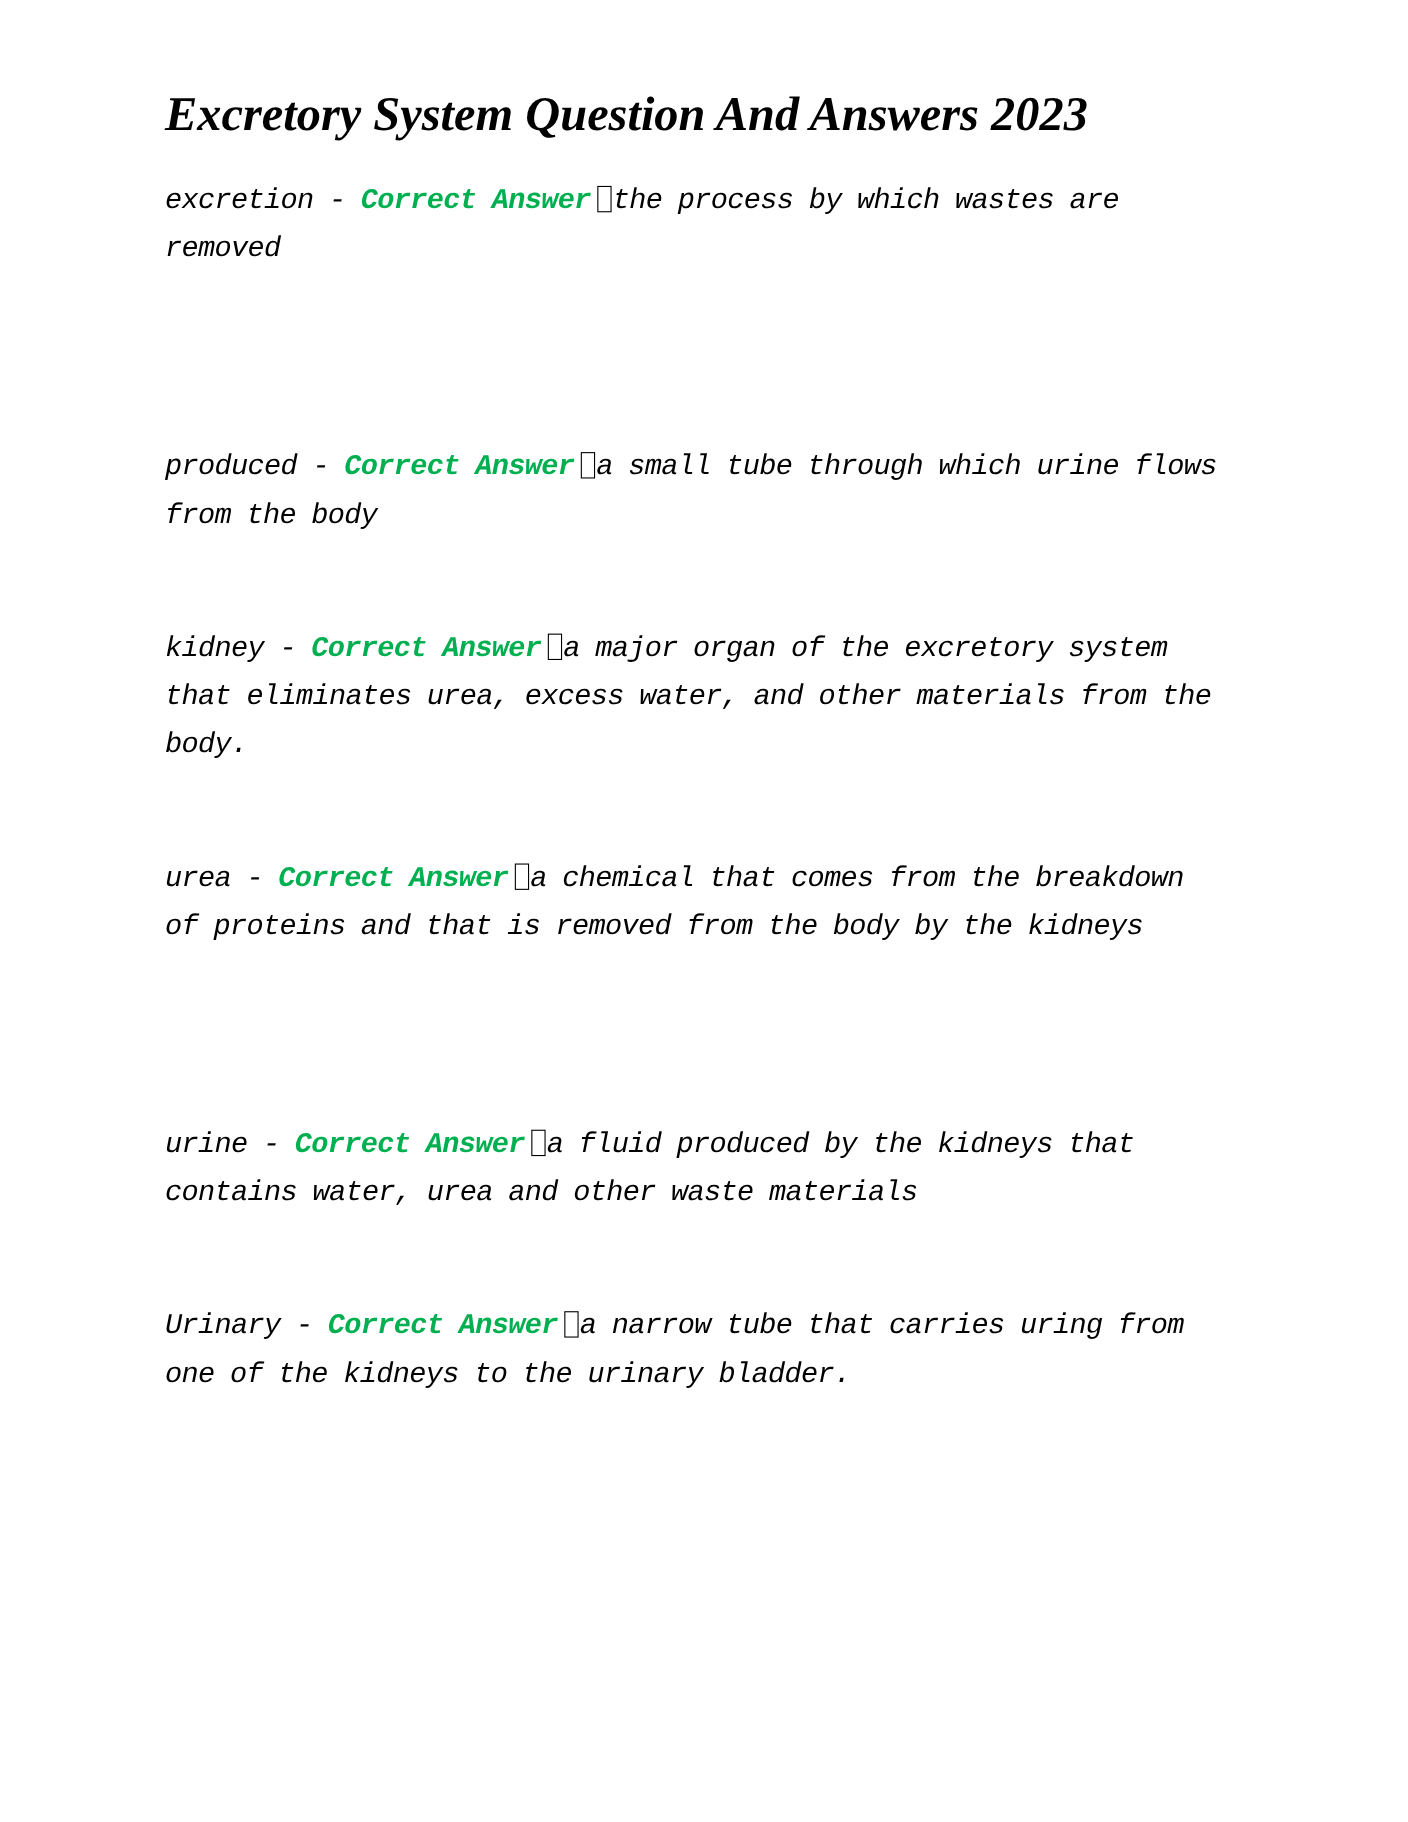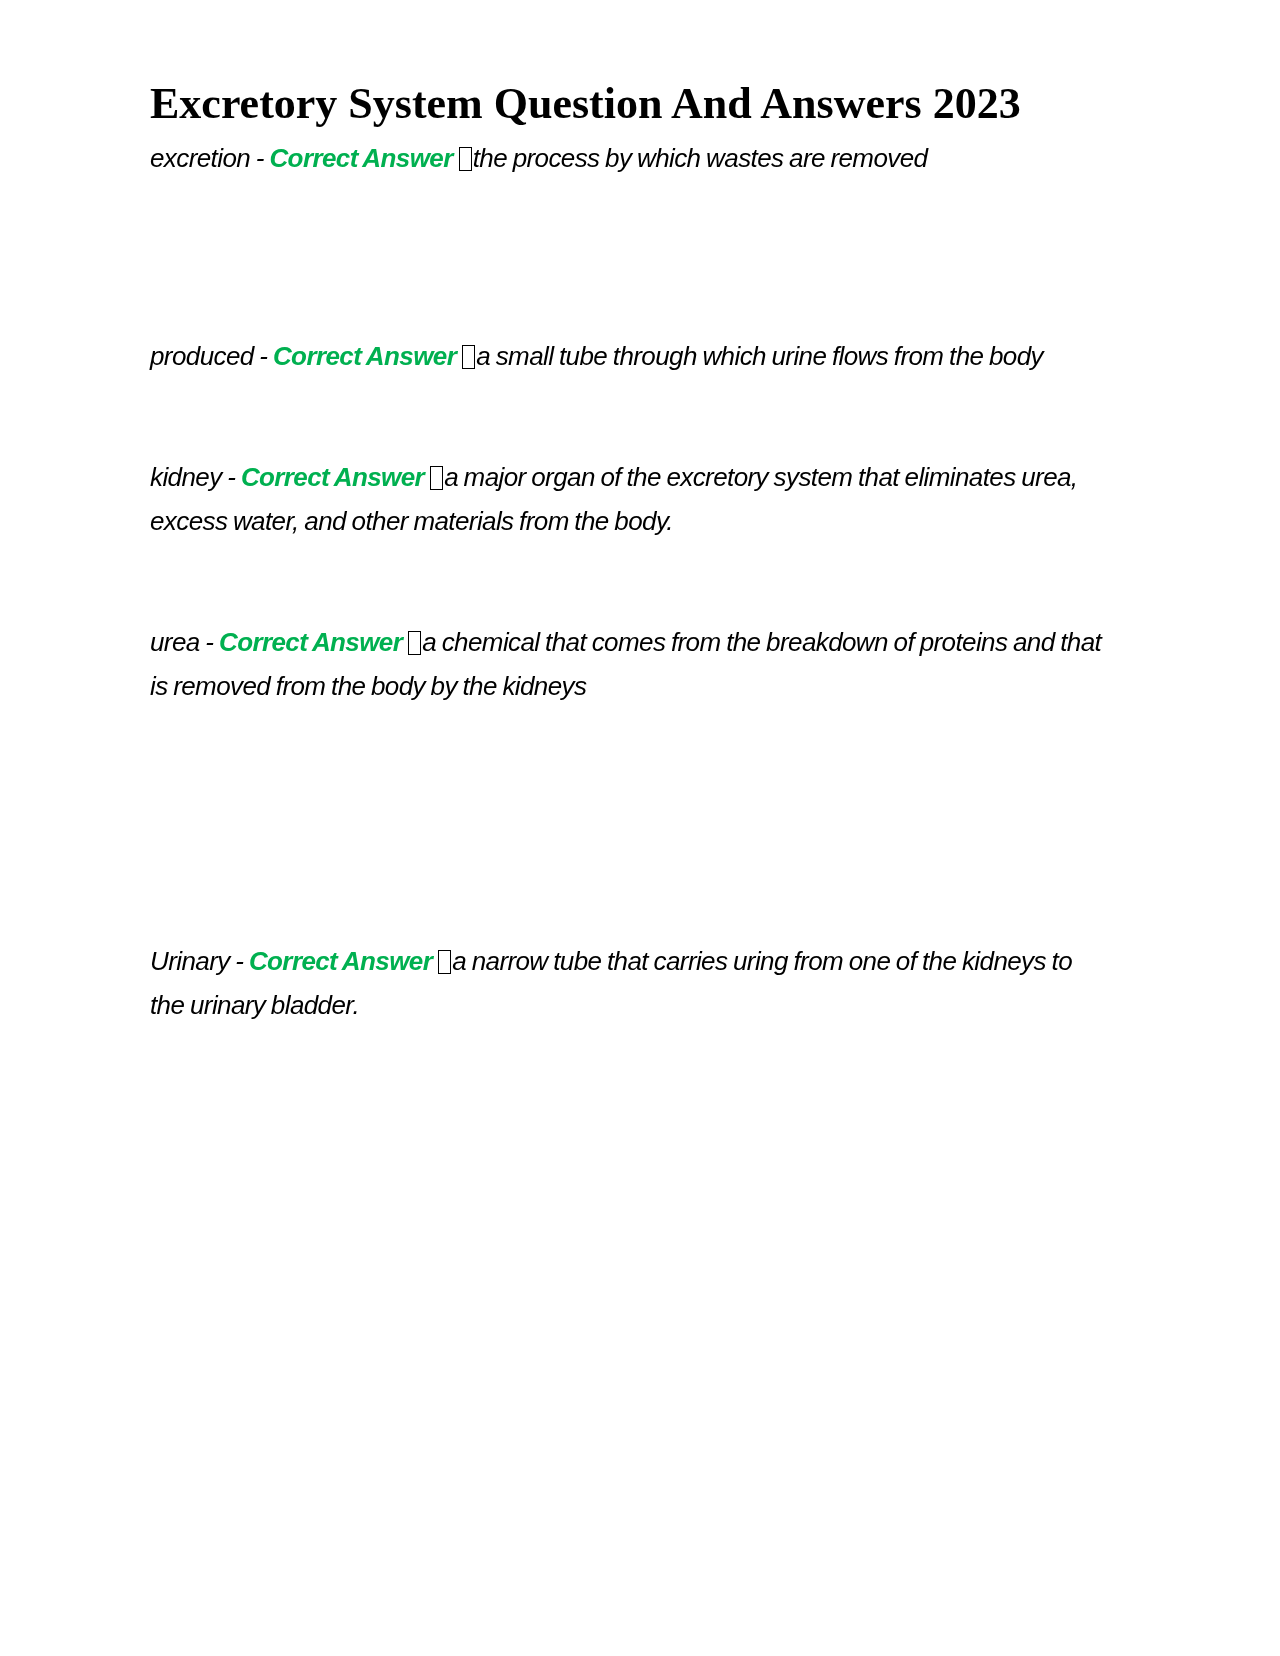--- a/index.html
+++ b/index.html
@@ -18,24 +18,25 @@
       left: 150px;
       top: 76px;
       width: 960px;
     }
     .doc-title {
       font-family: "Liberation Serif", serif;
       font-weight: bold;
       font-size: 44px;
       line-height: 56px;
       color: #000000;
-      margin: 0 0 4px 0;
+      margin: 0 0 28px 0;
+      font-style: italic;
     }
     .entry {
-      font-family: Liberation Sans, sans-serif;
+      font-family: Liberation Mono, monospace;
       font-style: italic;
       font-size: 26px;
       line-height: 44px;
       color: #000000;
       margin: 0;
       letter-spacing: -0.6px;
       word-spacing: -1px;
     }
     .entry .term,
     .entry .sep,
@@ -81,18 +82,21 @@
   </p>
   <div class="gap"></div>
 
   <p class="entry">
     <span class="term">urea</span><span class="sep"> - </span><span class="answer-label">Correct Answer</span><span class="glyph-box"></span><span class="def">a chemical that comes from the breakdown of proteins and that is removed from the body by the kidneys</span>
   </p>
   <div class="gap"></div>
 
   <div class="gap"></div>
 
+  <p class="entry">
+    <span class="term">urine</span><span class="sep"> - </span><span class="answer-label">Correct Answer</span><span class="glyph-box"></span><span class="def">a fluid produced by the kidneys that contains water, urea and other waste materials</span>
+  </p>
   <div class="gap"></div>
 
   <p class="entry">
     <span class="term">Urinary</span><span class="sep"> - </span><span class="answer-label">Correct Answer</span><span class="glyph-box"></span><span class="def">a narrow tube that carries uring from one of the kidneys to the urinary bladder.</span>
   </p>
 </div>
 
 </body></html>

